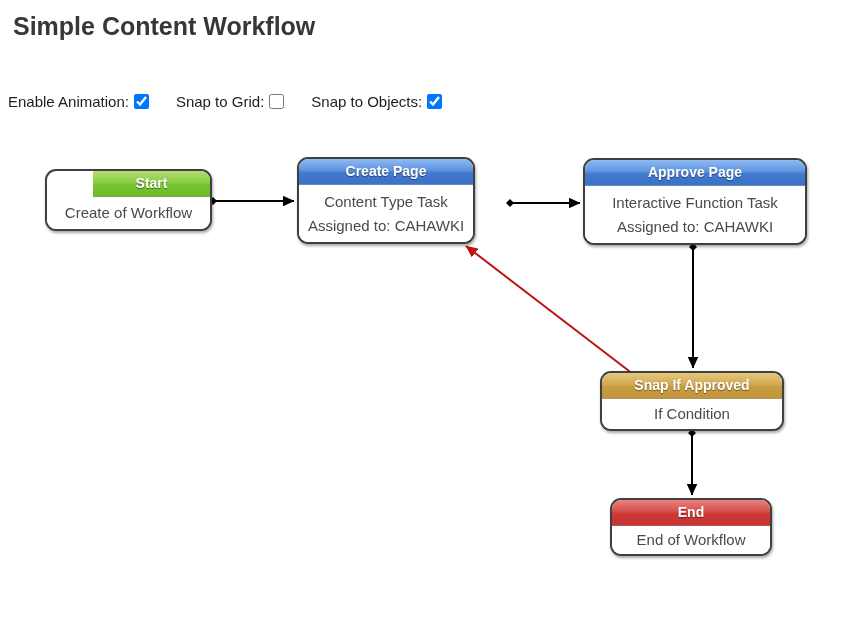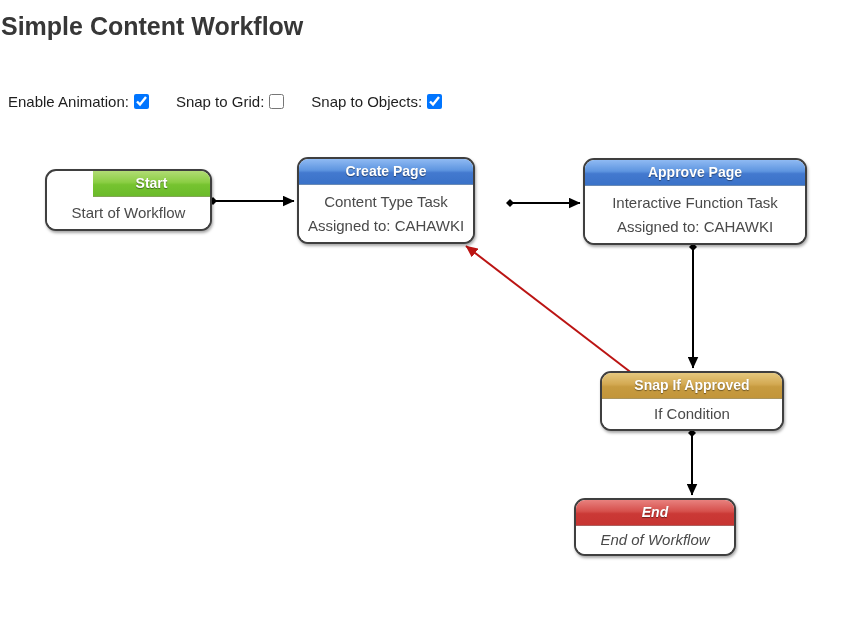--- a/index.html
+++ b/index.html
@@ -1,18 +1,18 @@
 <!DOCTYPE html>
 <html><head>
 <meta charset="utf-8">
 <style>
   html,body{margin:0;padding:0;background:#ffffff;}
   body{font-family:"Liberation Sans","DejaVu Sans",sans-serif;}
   .stage{position:relative;width:842px;height:627px;background:#ffffff;overflow:hidden;}
-  .page-title{margin:0;padding:12px 0 0 1px;font-size:25px;font-weight:bold;color:#373737;}
+  .page-title{margin:0;padding:12px 0 0 13px;font-size:25px;font-weight:bold;color:#373737;}
   .controls{display:flex;align-items:center;gap:27px;padding:8px 0 0 8px;font-size:15px;color:#1e1e1e;margin-top:44px;}
   .ctl{display:flex;align-items:center;gap:5px;cursor:default;}
   .ctl input{width:15px;height:15px;margin:0;}
   .layer{position:absolute;left:0;top:0;z-index:1;}
   .nodes{position:absolute;left:0;top:0;width:100%;height:100%;z-index:2;pointer-events:none;}
   .node{position:absolute;box-sizing:border-box;border:2px solid #3f3f3f;border-radius:11px;
         background:#fff;overflow:hidden;display:flex;flex-direction:column;
         box-shadow:1px 2px 3px rgba(0,0,0,0.35);pointer-events:auto;}
   .node-header{flex:0 0 25px;line-height:25px;text-align:center;color:#fff;font-weight:bold;
         font-size:14px;text-shadow:0 1px 1px rgba(0,0,0,0.45);border-bottom:1px solid rgba(0,0,0,0.25);}
@@ -63,21 +63,21 @@
       <line x1="510" y1="203" x2="580" y2="203" stroke="#000000" stroke-width="2" marker-start="url(#diamond-connector)" marker-end="url(#arrow-connector)"></line>
       <line x1="693" y1="247" x2="693" y2="368" stroke="#000000" stroke-width="2" marker-start="url(#diamond-connector)" marker-end="url(#arrow-connector)"></line>
       <line x1="692" y1="433" x2="692" y2="495" stroke="#000000" stroke-width="2" marker-start="url(#diamond-connector)" marker-end="url(#arrow-connector)"></line>
       <line x1="633" y1="374" x2="466" y2="246" stroke="#bb1413" stroke-width="2" marker-end="url(#arrow-connector_alert)"></line>
     </svg>
 
   <div class="nodes">
       <div class="node" style="left: 45px; top: 169px; width: 167px; height: 62px;">
         <div class="node-header hdr-green">Start</div>
         <div class="node-body">
-          <div class="node-line">Start of Workflow</div>
+          <div class="node-line">Create of Workflow</div>
         </div>
       </div>
       <div class="node" style="left: 297px; top: 157px; width: 178px; height: 87px;">
         <div class="node-header hdr-blue">Create Page</div>
         <div class="node-body">
           <div class="node-line">Content Type Task</div>
           <div class="node-line">Assigned to: CAHAWKI</div>
         </div>
       </div>
       <div class="node" style="left: 583px; top: 158px; width: 224px; height: 87px;">
@@ -86,20 +86,20 @@
           <div class="node-line">Interactive Function Task</div>
           <div class="node-line">Assigned to: CAHAWKI</div>
         </div>
       </div>
       <div class="node" style="left: 600px; top: 371px; width: 184px; height: 60px;">
         <div class="node-header hdr-gold">Snap If Approved</div>
         <div class="node-body">
           <div class="node-line">If Condition</div>
         </div>
       </div>
-      <div class="node" style="left: 574px; top: 498px; width: 162px; height: 58px; font-style: italic;">
+      <div class="node" style="left: 610px; top: 498px; width: 162px; height: 58px;">
         <div class="node-header hdr-red">End</div>
         <div class="node-body">
           <div class="node-line">End of Workflow</div>
         </div>
       </div>
     </div>
 </div>
 
 </body></html>

